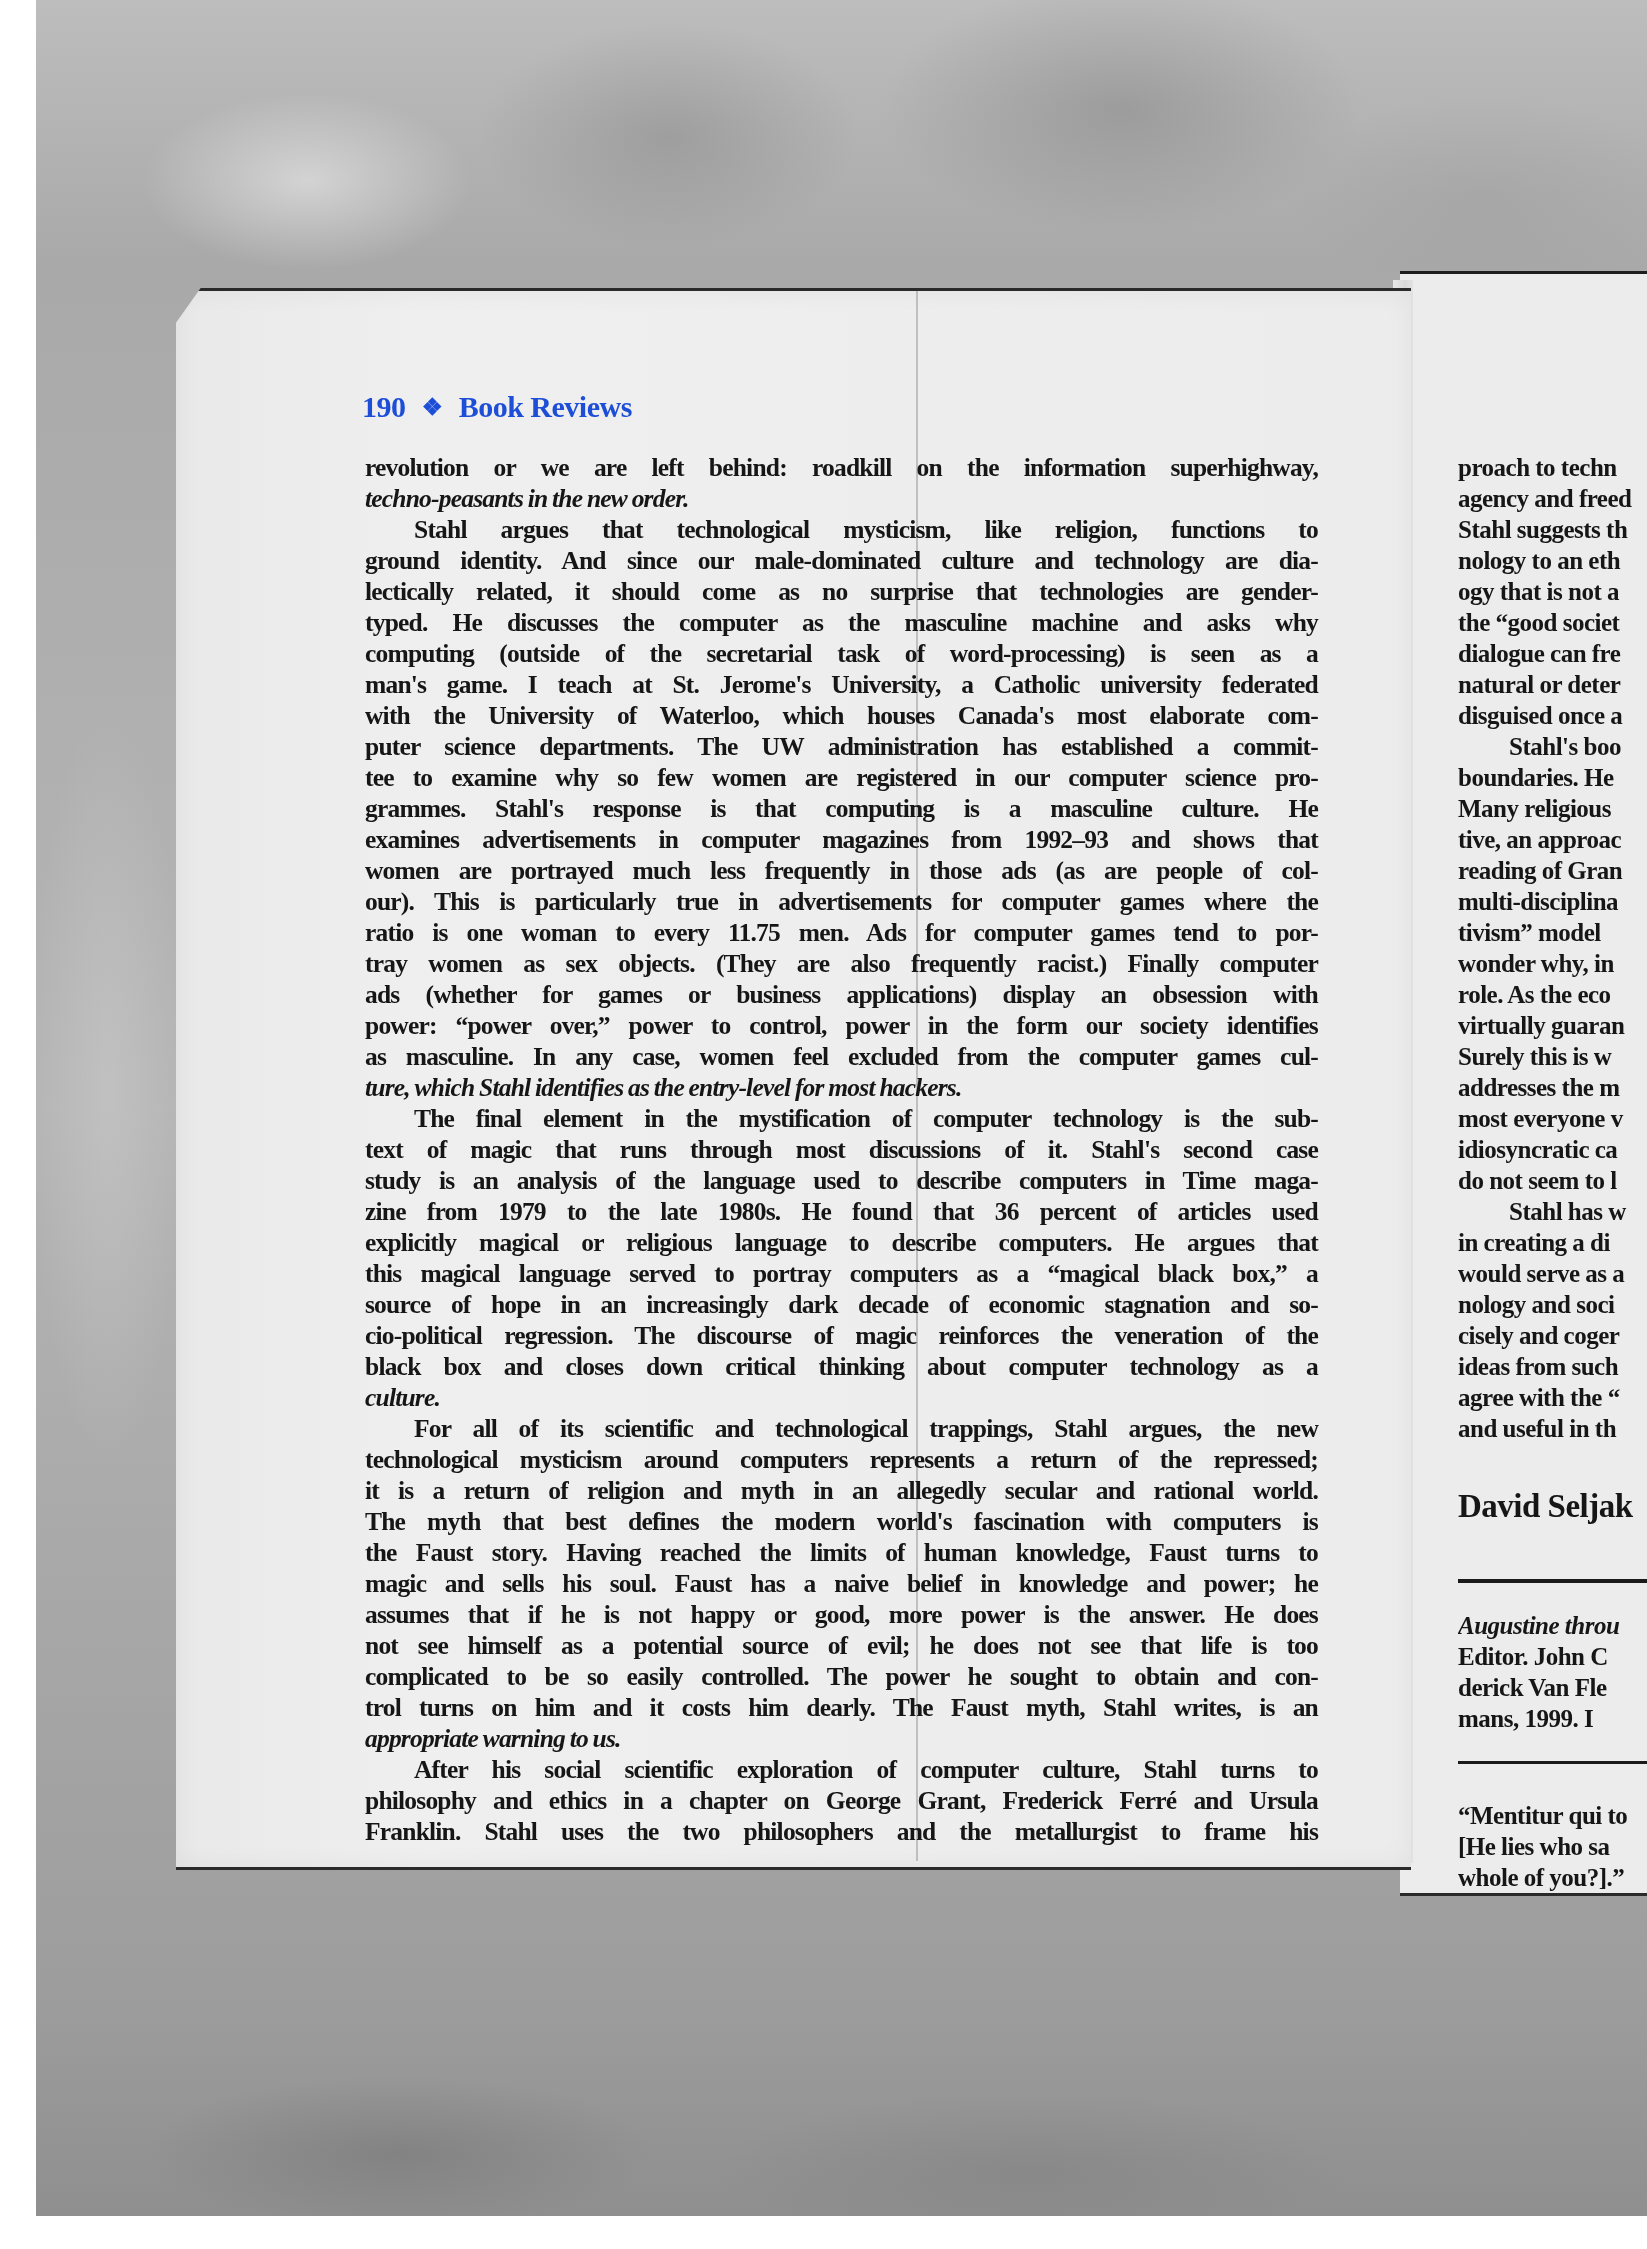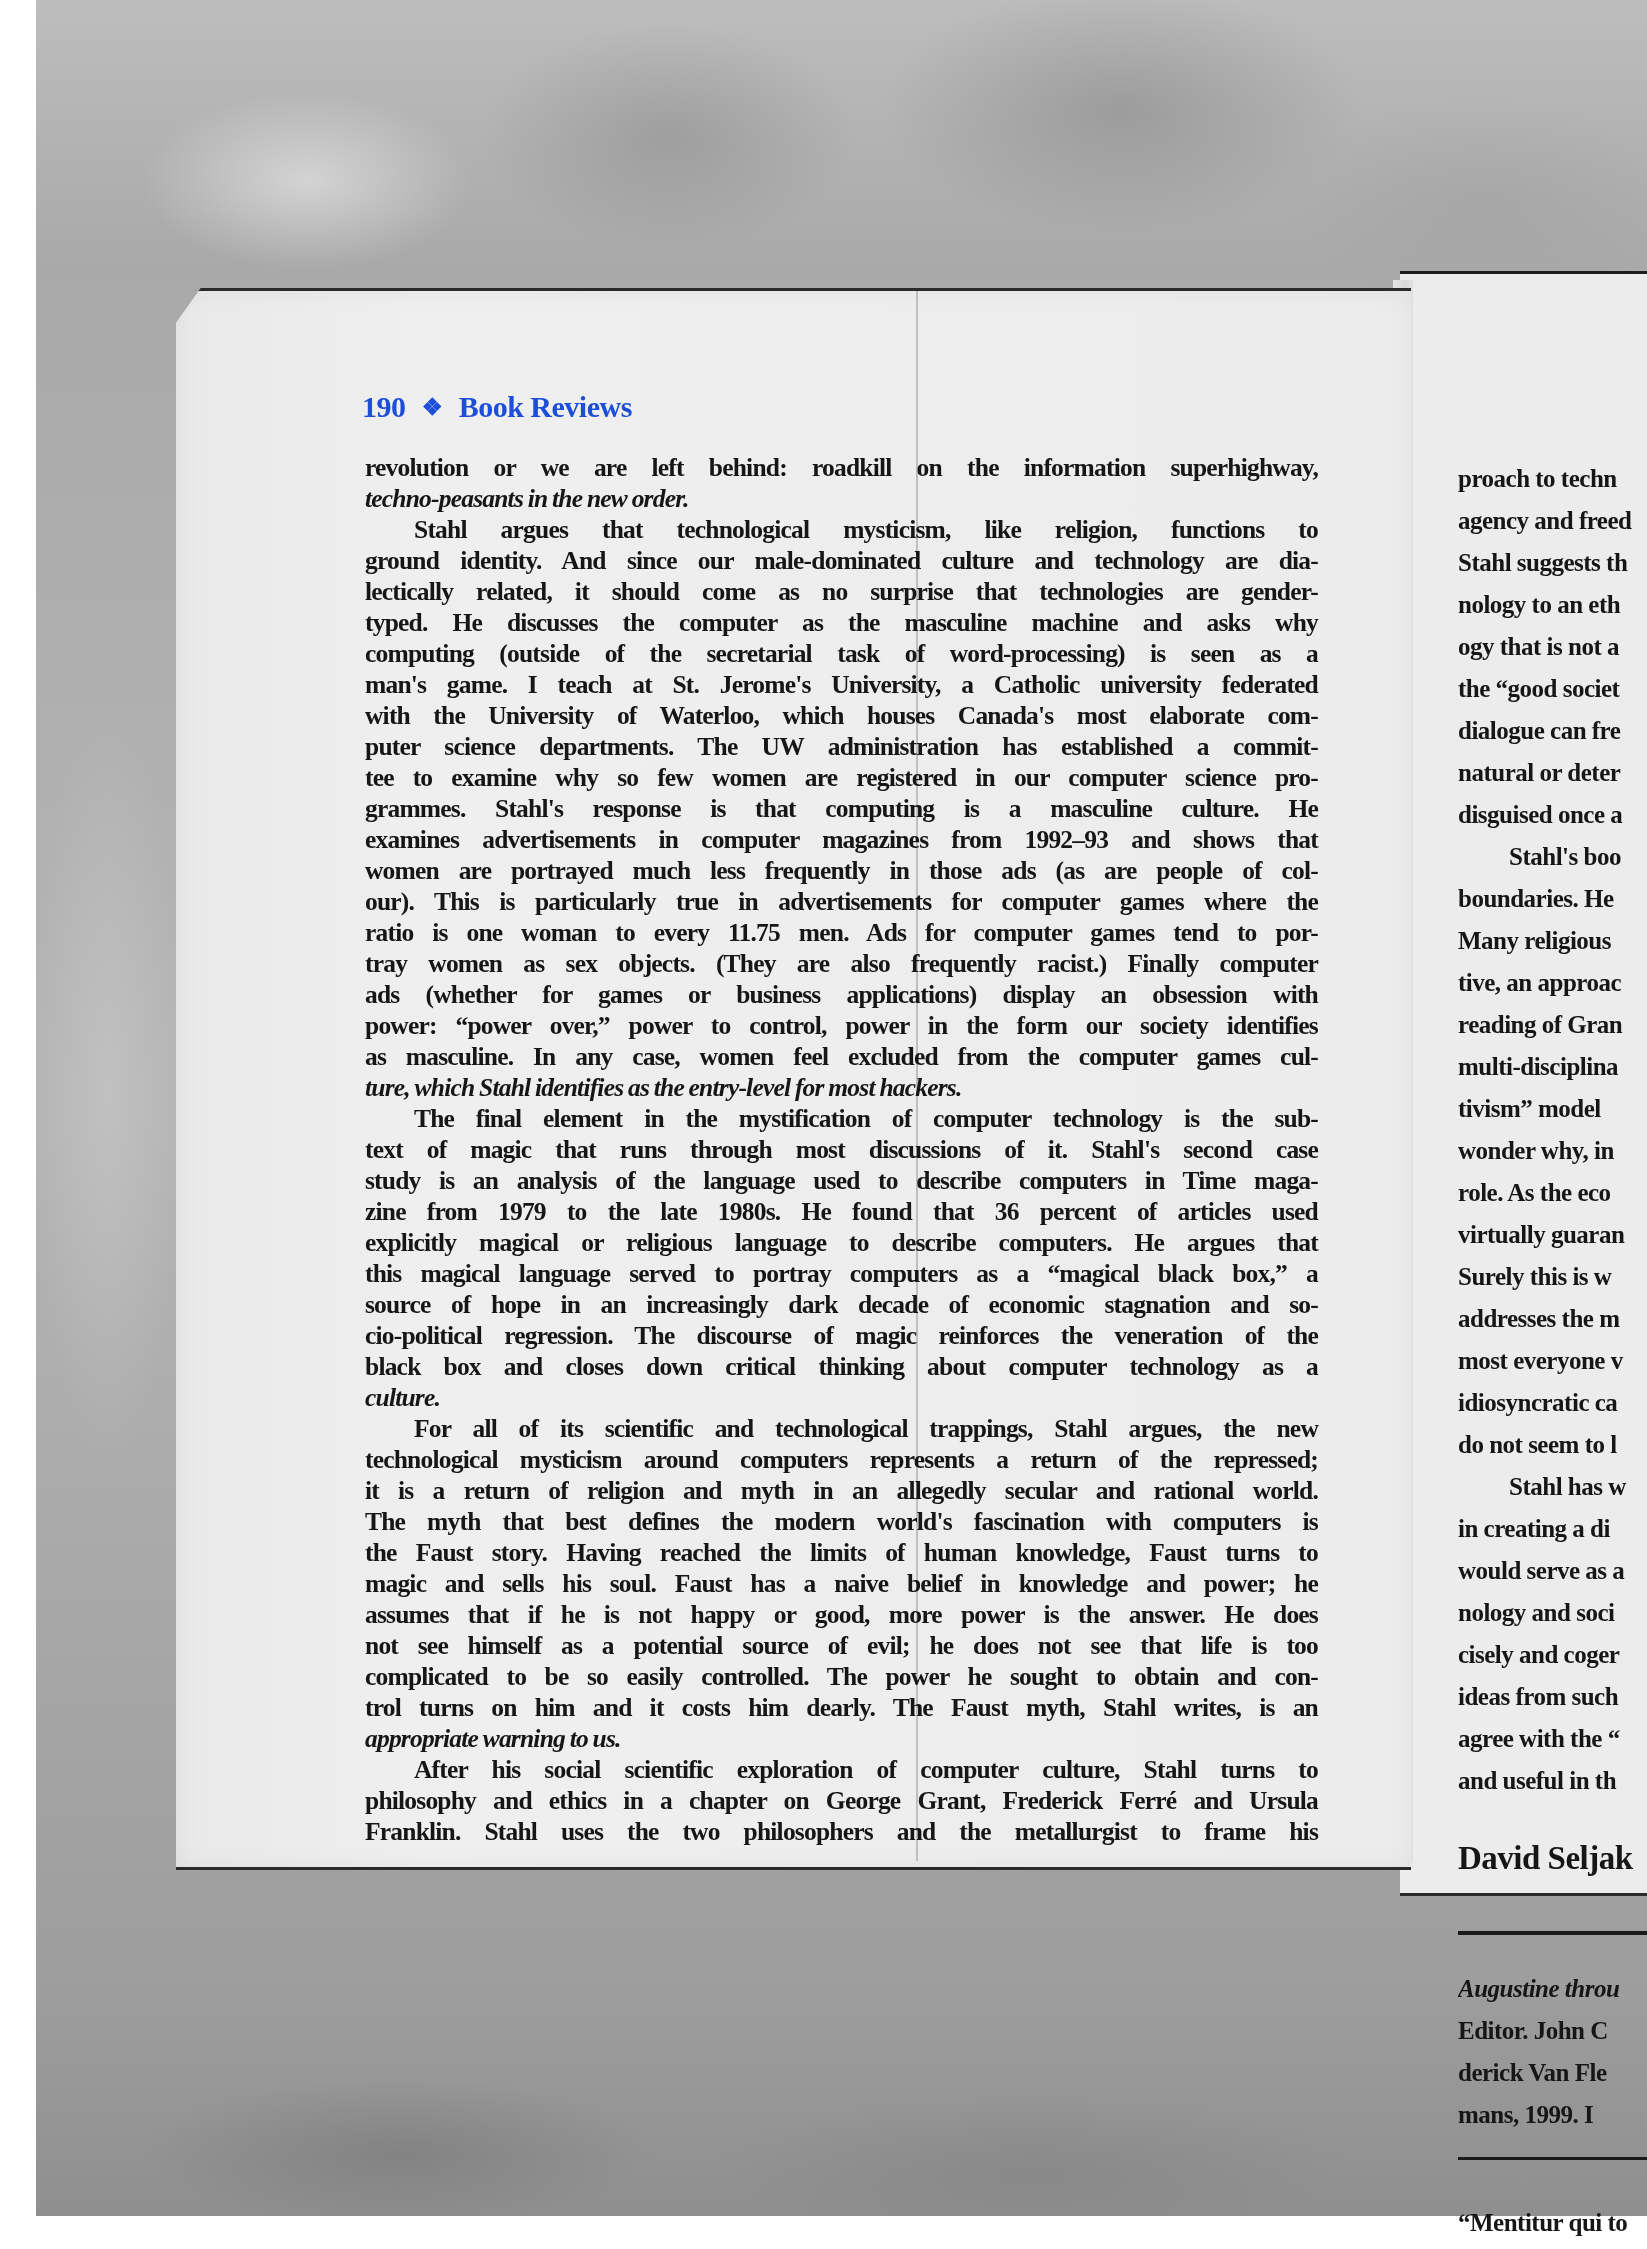--- a/index.html
+++ b/index.html
@@ -61,21 +61,21 @@
   .col-left .line {
     display: block; white-space: nowrap; text-align: justify; text-align-last: justify; height: 31px;
   }
   .col-left .line.last { text-align-last: left; font-style: italic; }
   .col-left .line.indent { padding-left: 49px; }
   .col-right {
     position: absolute; left: 1458px; top: 452px; width: 189px; overflow: hidden;
     font-size: 25px; line-height: 31px; font-weight: bold; color: #161616;
     letter-spacing: -0.5px;
   }
-  .col-right .line { display: block; white-space: nowrap; height: 31px; margin-top: 11px; }
+  .col-right .line { display: block; white-space: nowrap; height: 31px; }
   .col-right .line.indent { padding-left: 51px; }
   .col-right .gap { height: 47px; }
   .col-right .sig { display: block; white-space: nowrap; height: 36px; font-size: 33px; }
   .col-right .rule { height: 3.6px; background: #1a1a1a; margin: 0 0 0 -1.8px; width: 199px; }
   .col-right .italic { font-style: italic; }
 </style>
 </head>
 <body>
 
 <div class="scan-bg"></div>

